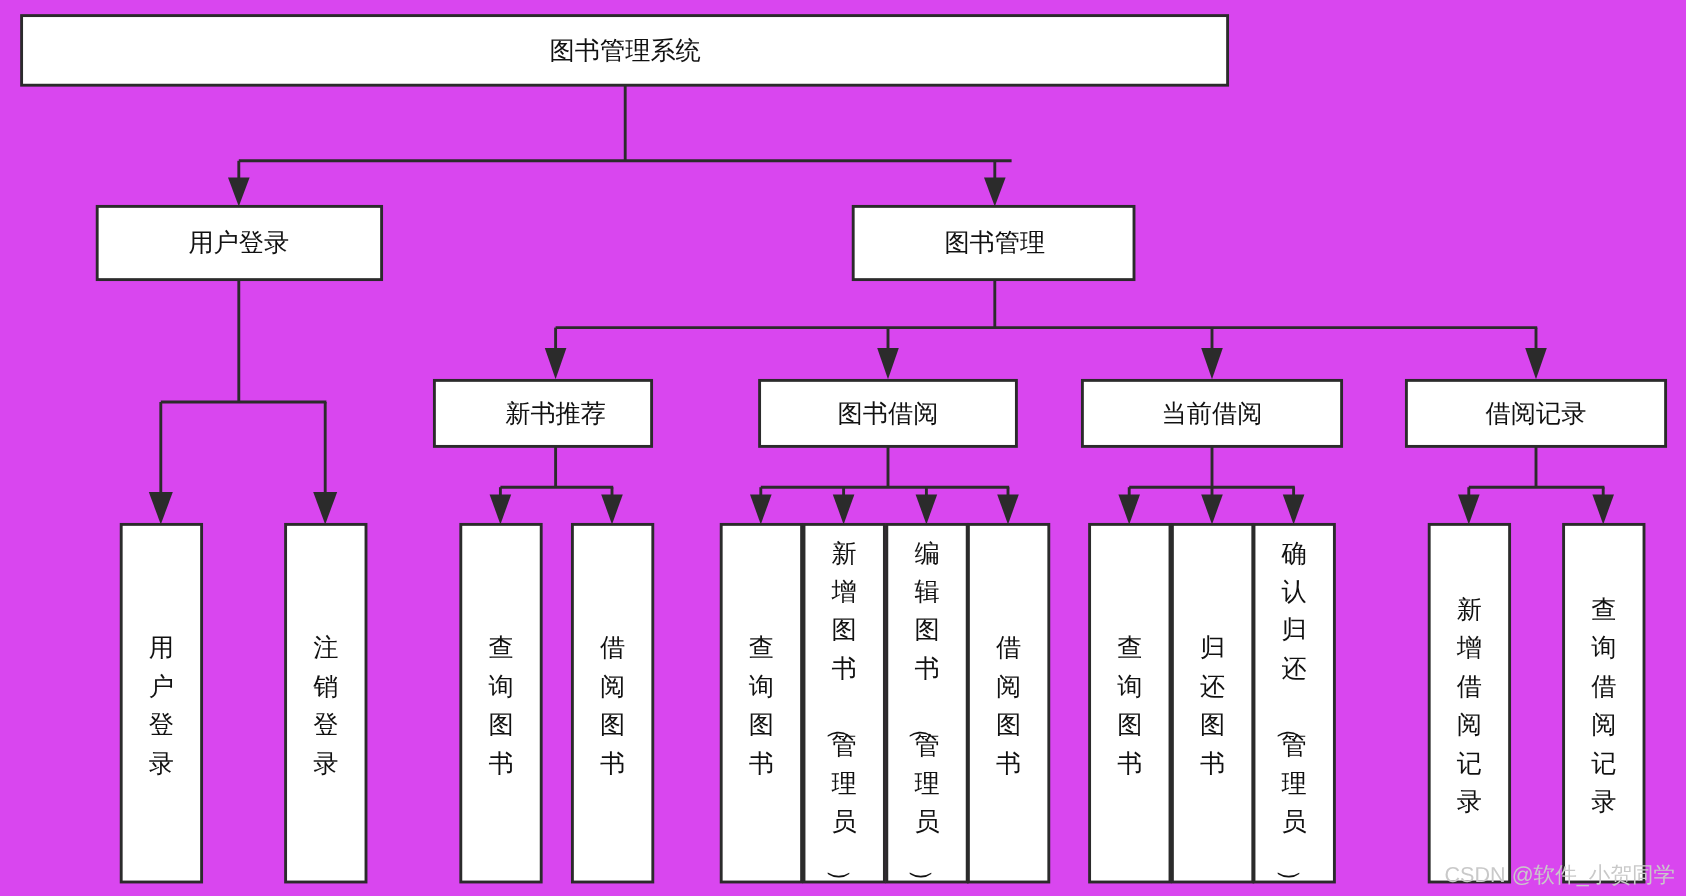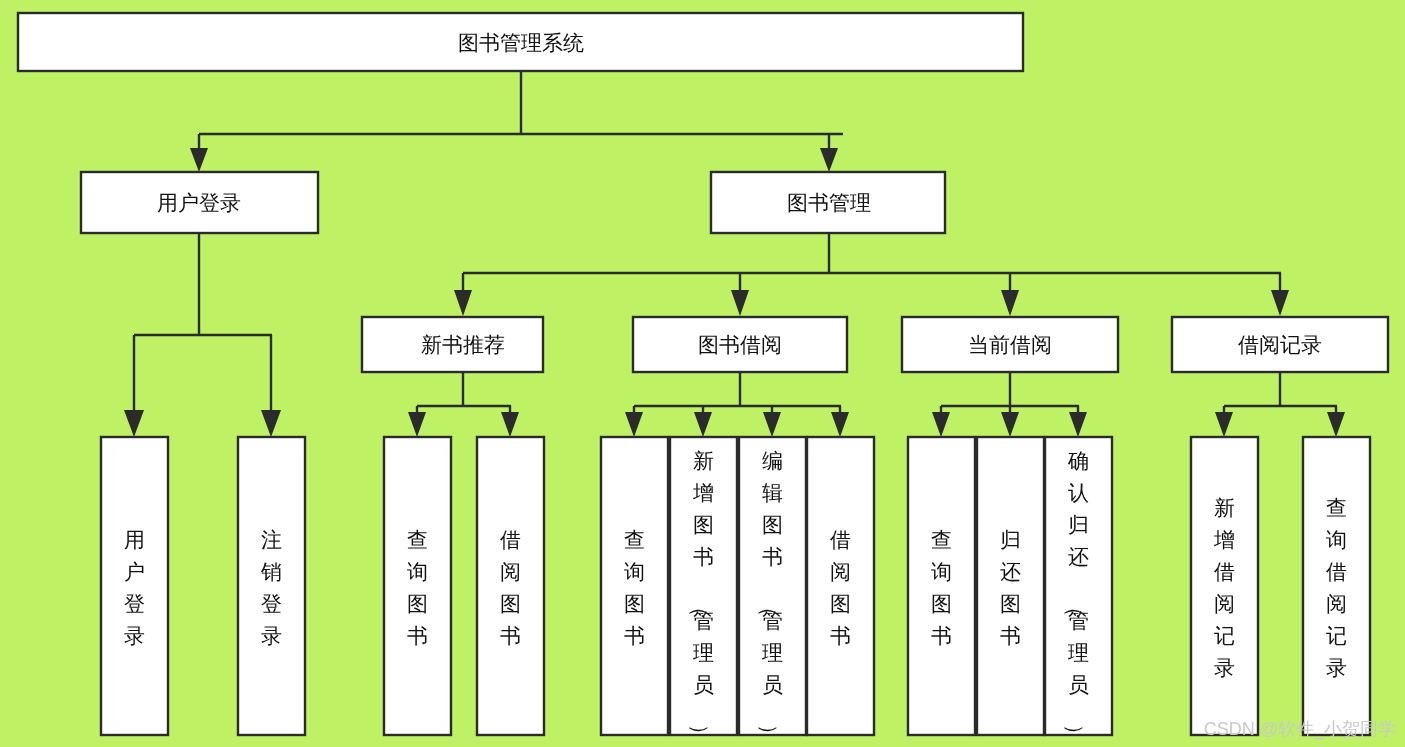--- a/index.html
+++ b/index.html
@@ -8,21 +8,21 @@
     padding: 0;
     background: #ffffff;
   }
   body {
     font-family: "Liberation Sans", "DejaVu Sans", sans-serif;
   }
   #diagram-root {
     position: relative;
     width: 1405px;
     height: 747px;
-    background: #bef264;
+    background: #d946ef;
     overflow: hidden;
   }
   #diagram-svg {
     position: absolute;
     left: 0;
     top: 0;
     width: 1405px;
     height: 747px;
   }
   .node-box {

